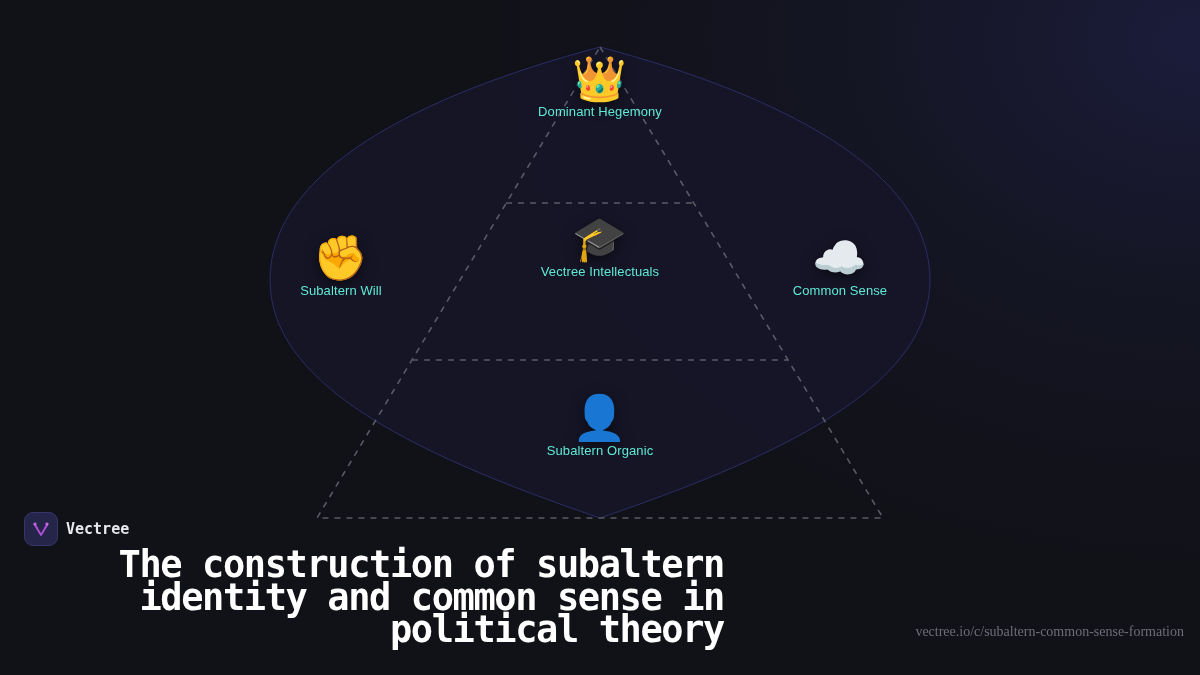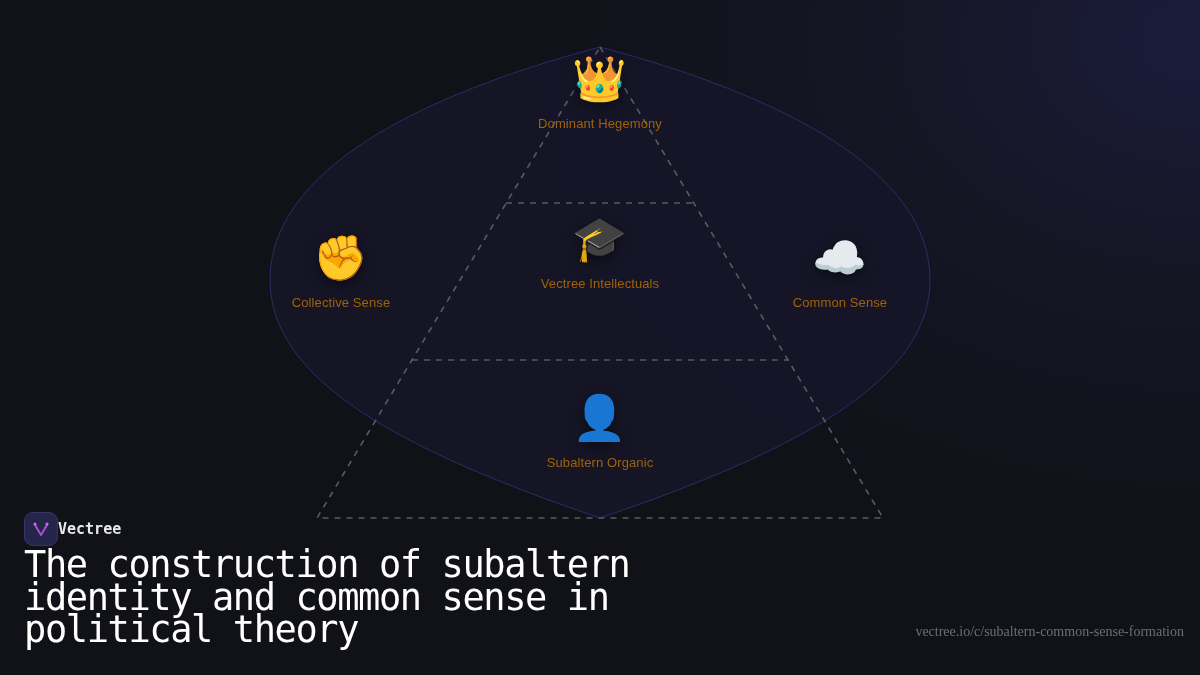--- a/index.html
+++ b/index.html
@@ -21,41 +21,42 @@
     position: absolute; transform: translateX(-50%);
     display: flex; flex-direction: column; align-items: center;
     width: 200px;
   }
   .node .icon {
     font-size: 44px; line-height: 50px; height: 50px;
     font-family: "DejaVu Sans", sans-serif;
     text-shadow: 0 4px 14px rgba(0,0,0,0.5);
   }
   .node .label {
-    margin-top: 12px; font-size: 13px; color: #a16207; white-space: nowrap;
+    margin-top: 0; font-size: 13px; color: #5eead4; white-space: nowrap;
     letter-spacing: 0.1px;
   }
   .brand {
     position: absolute; left: 24px; top: 512px;
-    display: flex; align-items: center; gap: 0;
+    display: flex; align-items: center; gap: 8px;
   }
   .brand-logo {
     width: 34px; height: 34px; border-radius: 9px;
     background: #25254a; border: 1px solid #35356a; box-sizing: border-box;
     display: flex; align-items: center; justify-content: center;
   }
   .brand-name {
     font-family: "DejaVu Sans Mono", "Liberation Mono", monospace;
     font-weight: bold; font-size: 15px; color: #e8e8ee;
   }
   .title {
     position: absolute; left: 24px; top: 549px; width: 700px; margin: 0;
     font-family: "DejaVu Sans Mono", "Liberation Mono", monospace;
-    font-weight: normal; font-size: 37px; line-height: 32.5px; color: #ffffff;
+    font-weight: bold; font-size: 37px; line-height: 32.5px; color: #ffffff;
     letter-spacing: -1.4px;
+    text-align: right;
   }
   .url {
     position: absolute; right: 16px; top: 624px;
     font-family: Liberation Serif, serif;
     font-size: 14px; color: #6e6e78;
   }
 </style>
 </head>
 <body>
 
@@ -80,21 +81,21 @@
   <span class="label">Vectree Intellectuals</span>
 </div>
 
 <div class="node" style="left:600px; top:393px;">
   <span class="icon">👤</span>
   <span class="label">Subaltern Organic</span>
 </div>
 
 <div class="node" style="left:341px; top:233px;">
   <span class="icon">✊</span>
-  <span class="label">Collective Sense</span>
+  <span class="label">Subaltern Will</span>
 </div>
 
 <div class="node" style="left:840px; top:233px;">
   <span class="icon">☁️</span>
   <span class="label">Common Sense</span>
 </div>
 
 <div class="brand">
   <div class="brand-logo">
     <svg width="20" height="20" viewBox="0 0 20 20">

